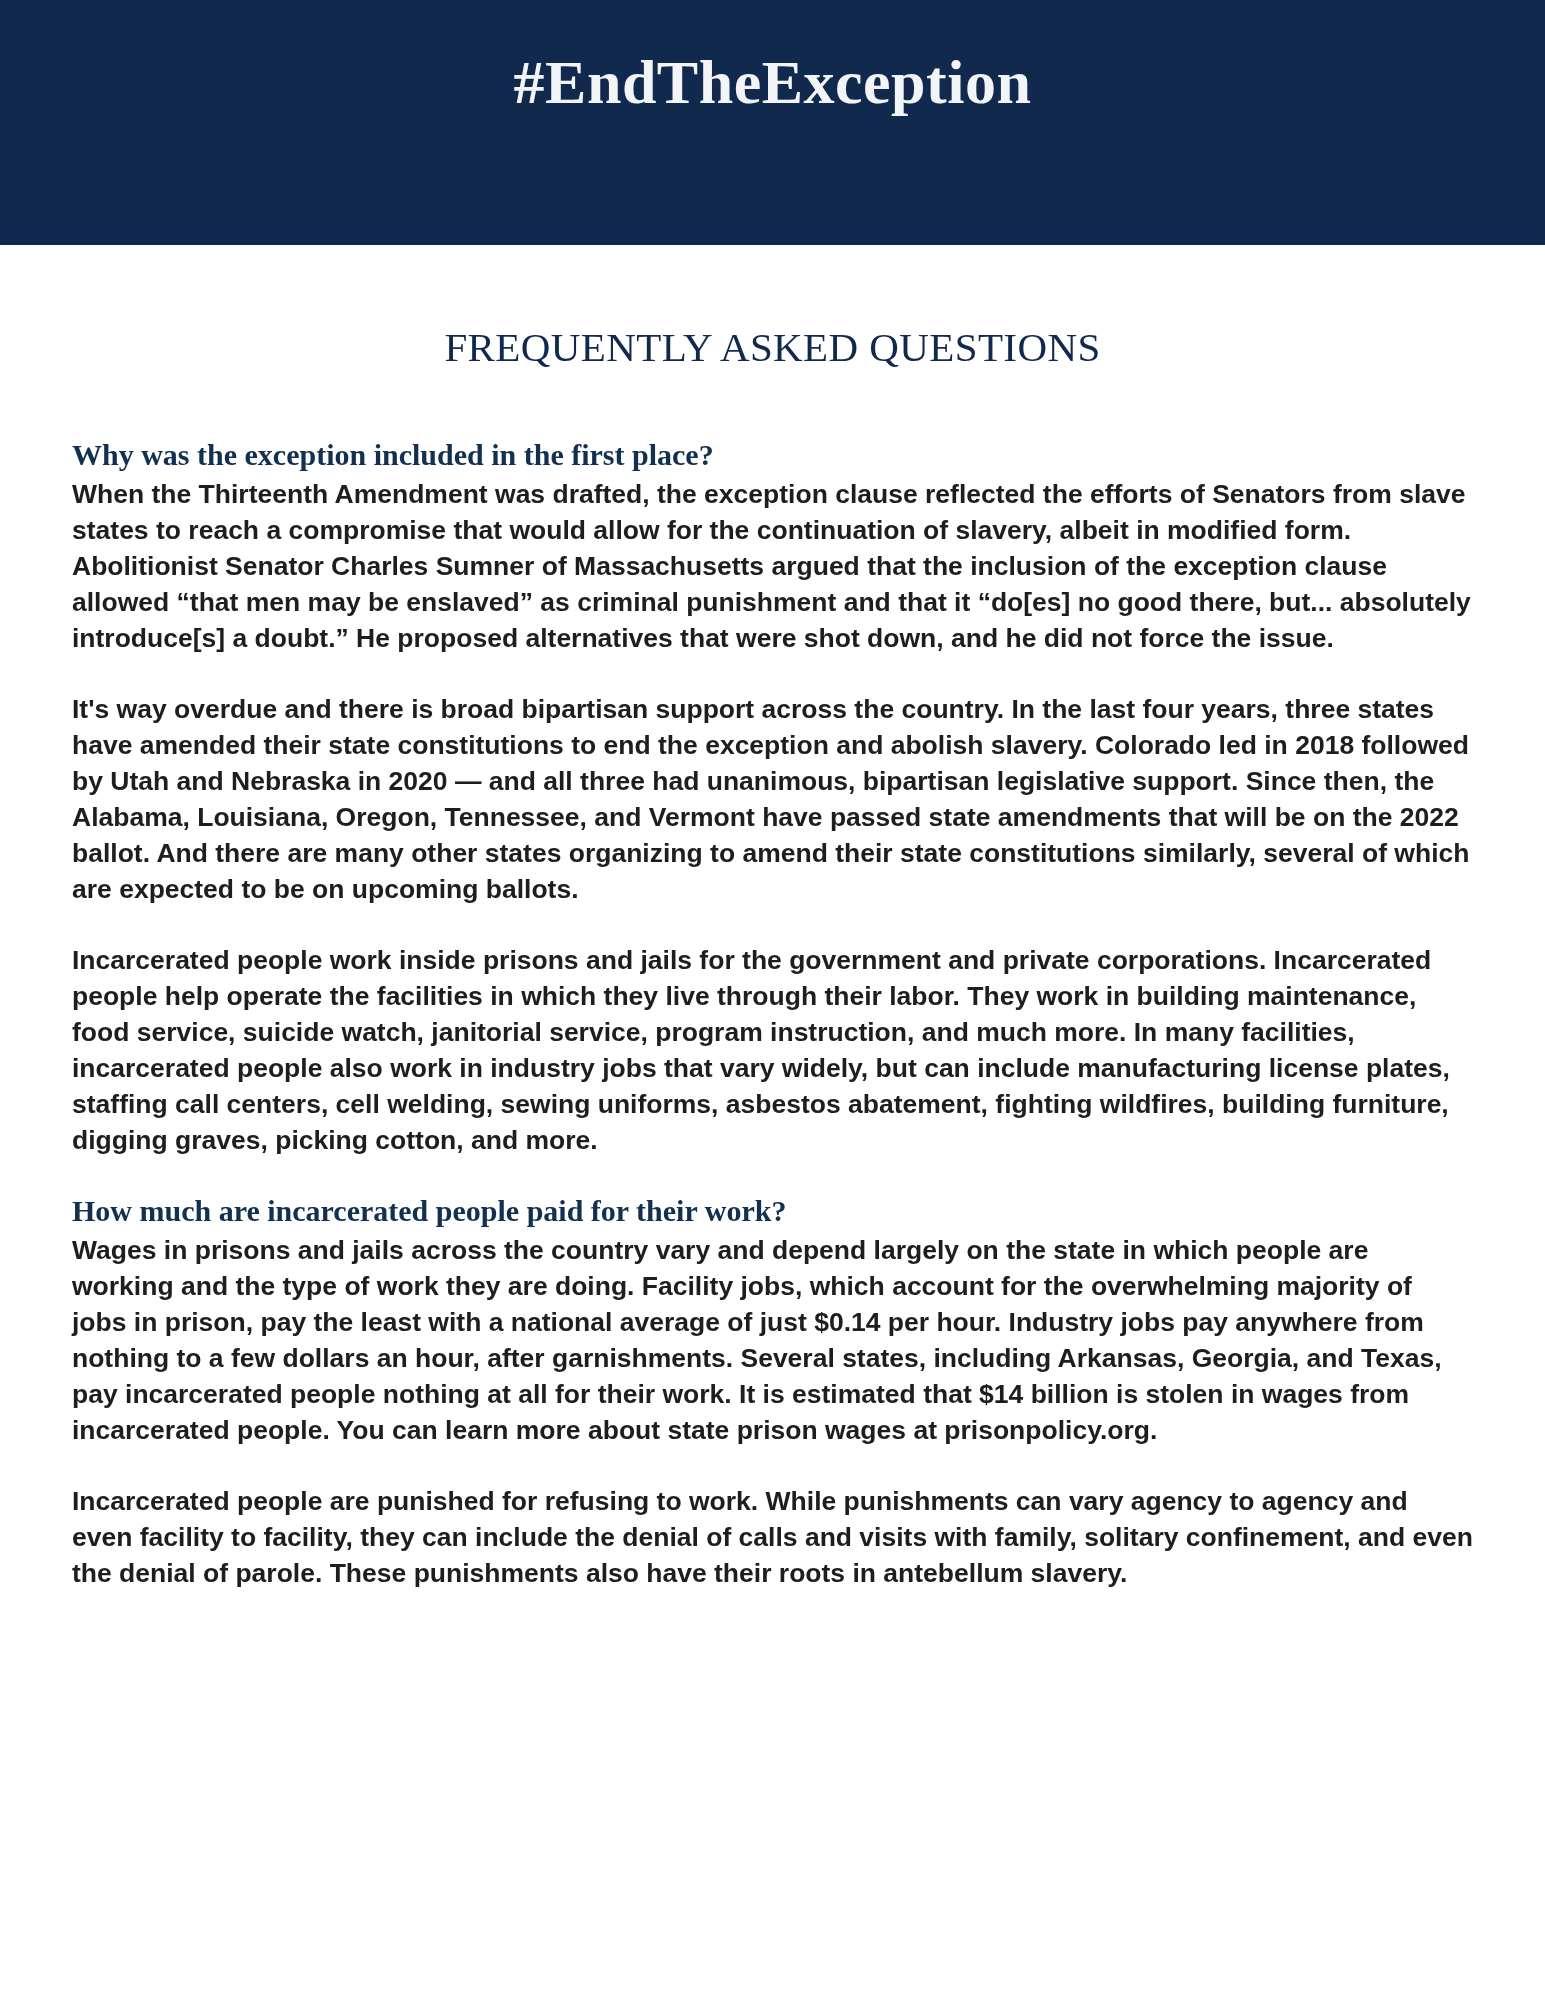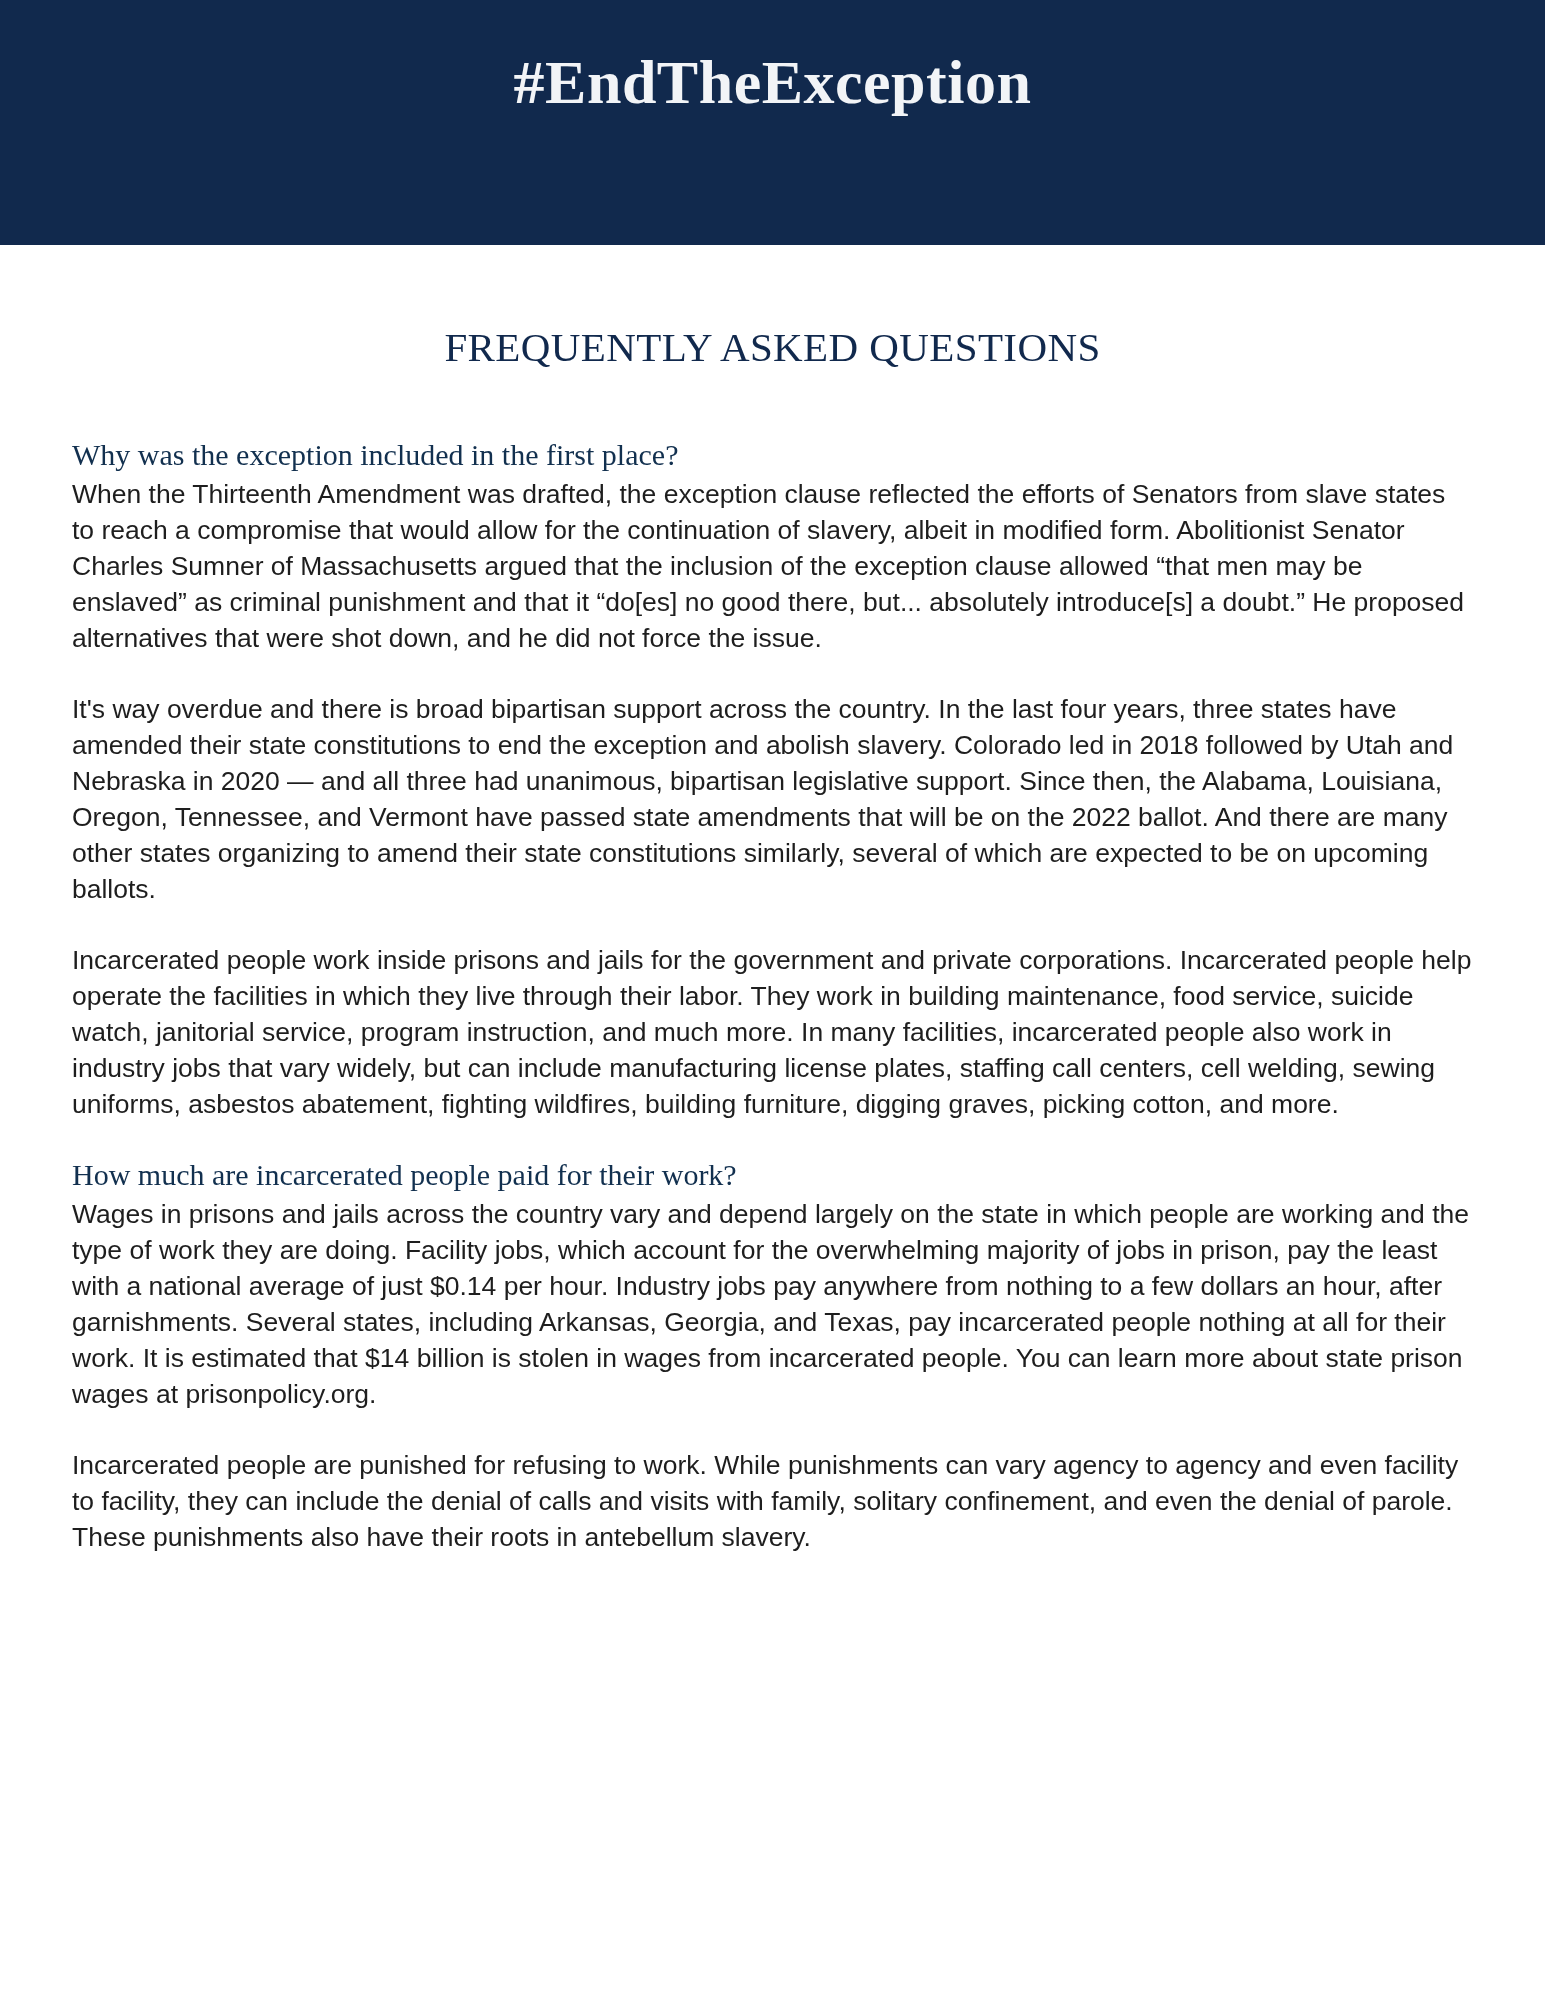--- a/index.html
+++ b/index.html
@@ -63,29 +63,29 @@
     margin-top: 66px;
   }
   .faq-item {
     margin-bottom: 35px;
   }
   .faq-item:last-child {
     margin-bottom: 0;
   }
   .faq-question {
     font-family: "Liberation Serif", serif;
-    font-weight: normal;
+    font-weight: bold;
     color: #12304f;
     font-size: 30px;
     line-height: 1.22;
     margin: 0 0 2px 0;
   }
   .faq-answer {
     font-family: "Liberation Sans", sans-serif;
-    font-weight: 400;
+    font-weight: 700;
     color: #1e1e1e;
     font-size: 26.5px;
     line-height: 1.36;
     margin: 0;
     text-align: left;
   }
 </style>
 </head>
 <body>
 

